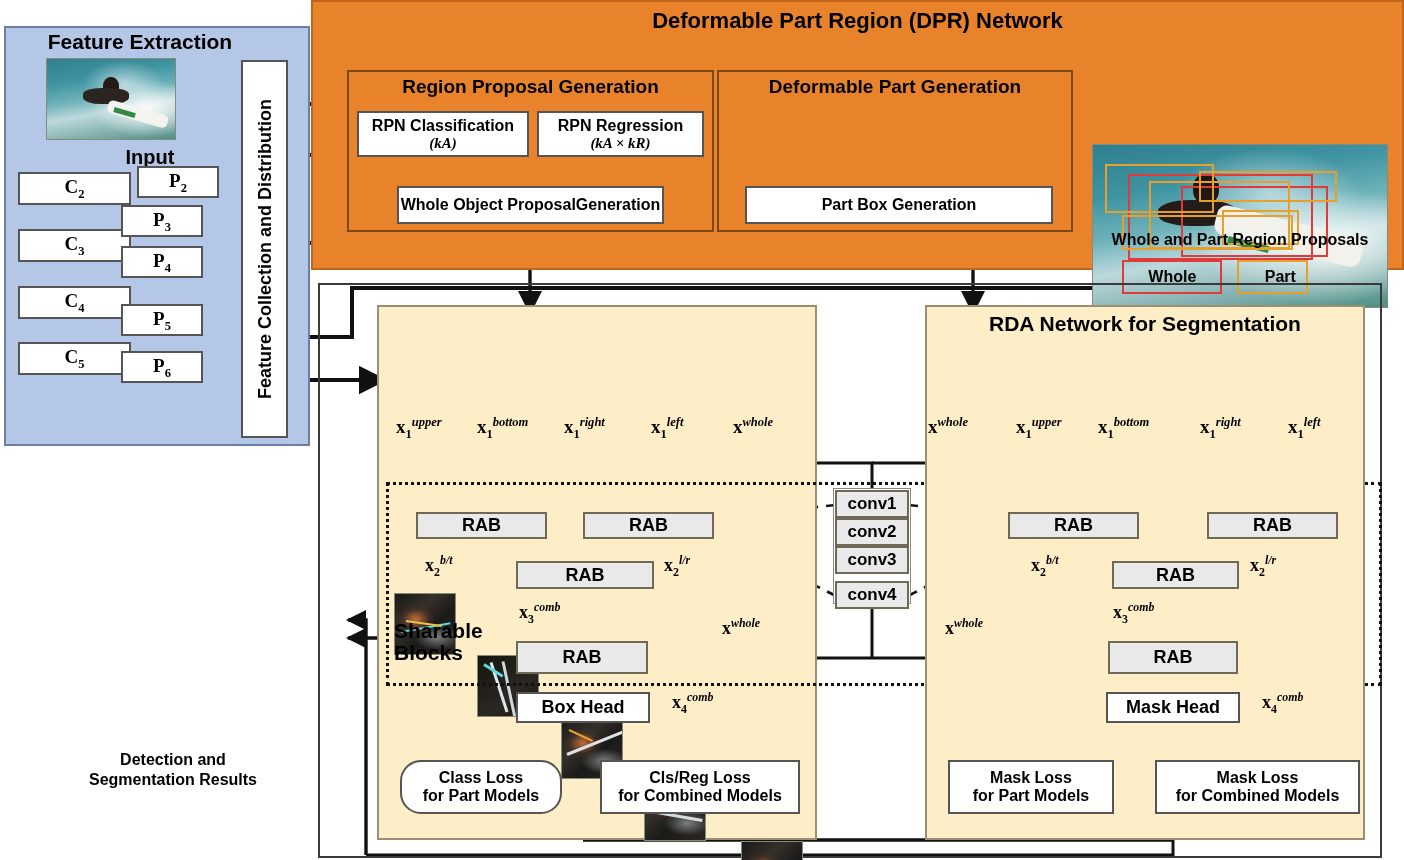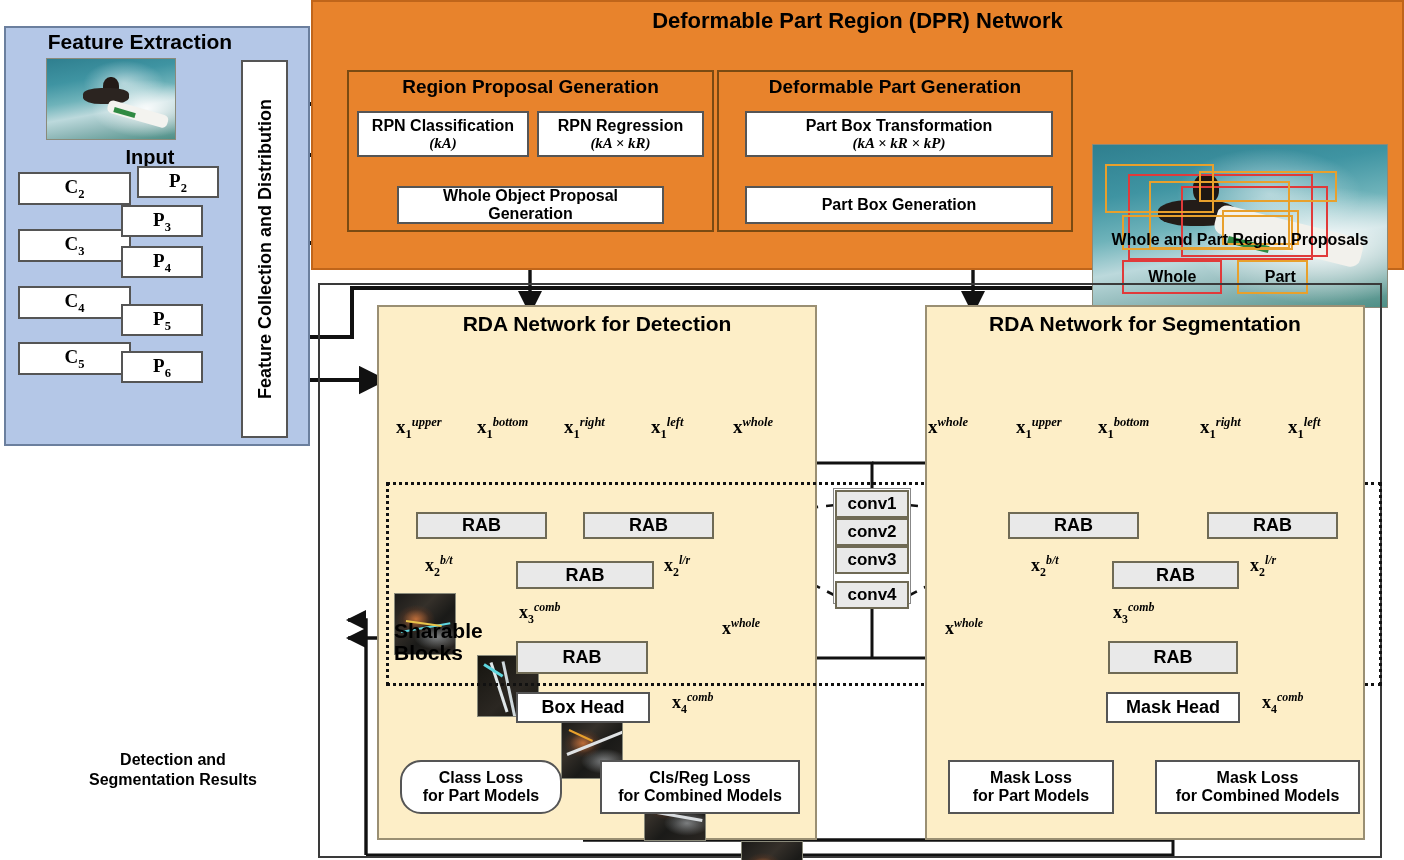--- a/index.html
+++ b/index.html
@@ -222,32 +222,28 @@
   <div class="abs ttl" style="left:347px;top:76px;width:367px;font-size:19px;">Region Proposal Generation</div>
 
   <div class="abs wbox" style="left:357px;top:111px;width:172px;height:46px;font-size:16px;flex-direction:column;">
     <span>RPN Classification</span>
     <span class="mathv" style="font-size:15px;">(kA)</span>
   </div>
   <div class="abs wbox" style="left:537px;top:111px;width:167px;height:46px;font-size:16px;flex-direction:column;">
     <span>RPN Regression</span>
     <span class="mathv" style="font-size:15px;">(kA × kR)</span>
   </div>
-  <div class="abs wbox" style="left:397px;top:186px;width:267px;height:38px;font-size:16px;flex-direction:column;">
+  <div class="abs wbox" style="left:397px;top:186px;width:267px;height:38px;font-size:16px;flex-direction:row;">
     <span>Whole Object Proposal</span>
     <span>Generation</span>
   </div>
 
   <div class="abs subpanel" style="left:717px;top:70px;width:356px;height:162px;"></div>
   <div class="abs ttl" style="left:717px;top:76px;width:356px;font-size:19px;">Deformable Part Generation</div>
 
-  <div class="abs wbox" style="left:745px;top:111px;width:308px;height:46px;font-size:16px;flex-direction:column;">
-    <span>Part Box Transformation</span>
-    <span class="mathv" style="font-size:15px;">(kA × kR × kP)</span>
-  </div>
   <div class="abs wbox" style="left:745px;top:186px;width:308px;height:38px;font-size:16px;">Part Box Generation</div>
 
   <div class="abs thumb wave" style="left:1092px;top:62px;width:296px;height:164px;">
     <div class="dot" style="left:34%;top:18%;width:26px;height:30px;background:#1e1713;border-radius:45%;"></div>
     <div class="dot" style="left:22%;top:34%;width:78px;height:26px;background:#231c18;border-radius:42%;"></div>
     <div class="streak" style="left:42%;top:36%;width:150px;height:30px;background:#f2f1ec;transform:rotate(14deg);border-radius:10px;"></div>
     <div class="streak" style="left:46%;top:56%;width:42px;height:7px;background:#2f8a42;transform:rotate(14deg);"></div>
 
     <div class="bbox" style="left:12%;top:18%;width:63%;height:53%;border:2px solid #e03a3a;"></div>
     <div class="bbox" style="left:30%;top:25%;width:50%;height:44%;border:2px solid #e03a3a;"></div>
@@ -263,21 +259,20 @@
     </div>
     <div class="bbox" style="left:49%;top:71%;width:24%;height:21%;border:2px solid #e8a02c;display:flex;align-items:center;justify-content:center;">
       <span style="font-size:16px;font-weight:bold;color:#000;margin-left:16px;">Part</span>
     </div>
   </div>
   <div class="abs cap" style="left:1086px;top:231px;width:308px;font-size:16px;">Whole and Part Region Proposals</div>
 
   <div class="abs panel-white" style="left:318px;top:283px;width:1064px;height:575px;background:transparent;"></div>
 
   <div class="abs panel-cream" style="left:377px;top:305px;width:440px;height:535px;"></div>
-  <div class="abs ttl" style="left:377px;top:312px;width:440px;font-size:21px;">RDA Network for Detection</div>
 
   <div class="abs thumb dark" style="left:394px;top:347px;width:62px;height:62px;">
     <div class="streak" style="left:10%;top:62%;width:50px;height:2px;background:#5fd7e0;transform:rotate(-10deg);"></div>
     <div class="streak" style="left:18%;top:44%;width:36px;height:2px;background:#e8c44a;transform:rotate(8deg);"></div>
   </div>
   <div class="abs thumb" style="left:477px;top:347px;width:62px;height:62px;background:linear-gradient(140deg,#15140f,#2b2722 60%,#16150f);">
     <div class="streak" style="left:22%;top:8%;width:52px;height:3px;background:#dfe6e8;transform:rotate(72deg);"></div>
     <div class="streak" style="left:42%;top:6%;width:56px;height:3px;background:#cfd8dc;transform:rotate(78deg);"></div>
     <div class="streak" style="left:10%;top:12%;width:22px;height:3px;background:#5fd7e0;transform:rotate(32deg);"></div>
   </div>

